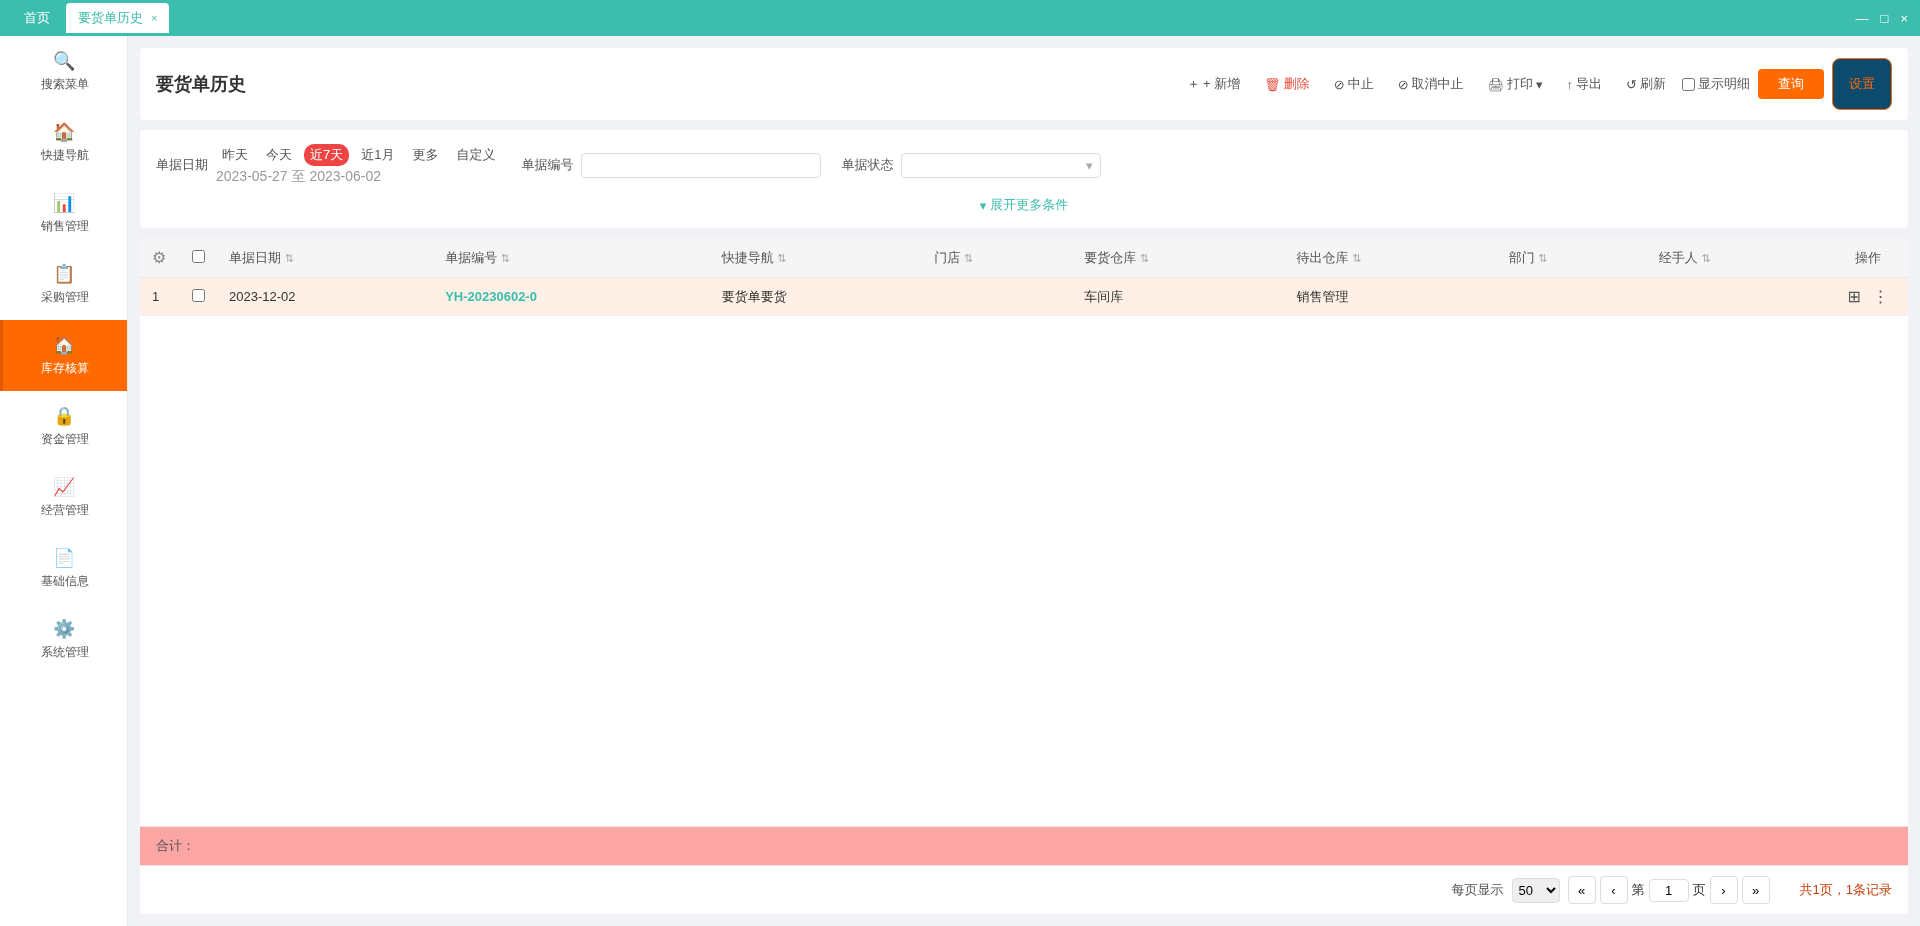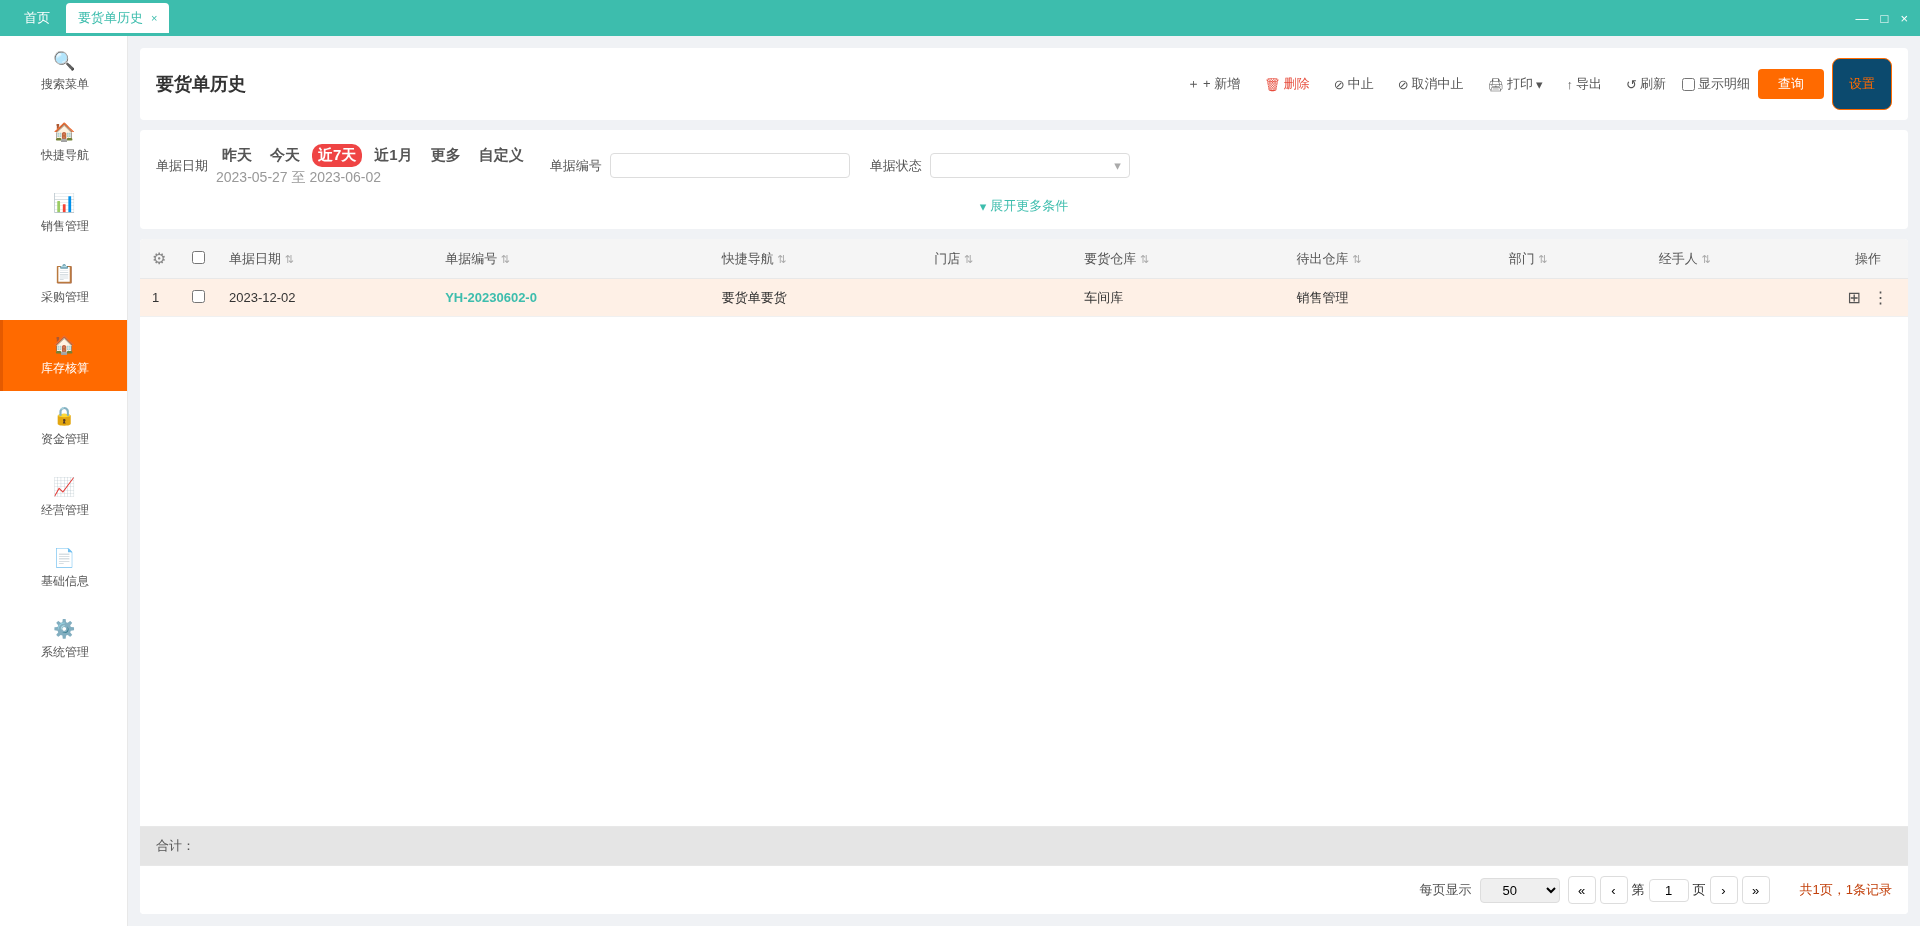--- a/index.html
+++ b/index.html
@@ -36,46 +36,46 @@
     .settings-btn { background: #0c4a6e; color: #ff6a00; border: 1px solid #ff6a00; padding: 16px 16px; border-radius: 8px; cursor: pointer; font-size: 13px; }
     .display-cell-btn { display: flex; align-items: center; gap: 3px; font-size: 13px; cursor: pointer; color: #555; }
     .display-cell-btn input[type=checkbox] { cursor: pointer; }
 
     
     .filter-area { background: #fff; padding: 14px 16px; border-radius: 4px; flex-shrink: 0; }
     .filter-row { display: flex; align-items: center; gap: 20px; flex-wrap: wrap; }
     .filter-item { display: flex; align-items: center; gap: 8px; }
     .filter-label { color: #555; font-size: 13px; white-space: nowrap; }
     .date-shortcuts { display: flex; gap: 6px; align-items: center; }
-    .date-shortcut { font-size: 15px; color: #555; cursor: pointer; padding: 2px 6px; border-radius: 10px; font-weight: bold; }
+    .date-shortcut { font-size: 13px; color: #555; cursor: pointer; padding: 2px 6px; border-radius: 10px; }
     .date-shortcut.active { background: #ef4444; color: #fff; }
     .date-range { color: #999; font-size: 14px; margin-top: 2px; }
     .filter-input { border: 1px solid #ddd; border-radius: 4px; padding: 4px 8px; font-size: 13px; width: 180px; outline: none; }
     .filter-select-wrapper { display: flex; align-items: center; border: 1px solid #ddd; border-radius: 4px; padding: 4px 8px; width: 200px; }
     .expand-more { display: flex; align-items: center; justify-content: center; gap: 4px; color: #3dbdad; cursor: pointer; font-size: 13px; margin-top: 10px; }
 
     
     .table-container { background: #fff; border-radius: 4px; flex: 1; overflow: auto; display: flex; flex-direction: column; }
     .data-table { width: 100%; border-collapse: collapse; }
     .data-table thead tr { background: #f5f5f5; }
     .data-table th { padding: 10px 12px; text-align: left; font-size: 13px; color: #555; font-weight: normal; border-bottom: 1px solid #e8e8e8; white-space: nowrap; }
     .data-table th .sort-icon { color: #aaa; font-size: 11px; }
     .data-table td { padding: 9px 12px; font-size: 13px; color: #333; border-bottom: 1px solid #f0f0f0; white-space: nowrap; }
     .data-table tbody tr.selected { background: #fef0e6; }
     .table-link { color: #3dbdad; cursor: pointer; text-decoration: none; font-weight: bold; }
     .row-action-btn { cursor: pointer; color: #555; font-size: 16px; padding: 2px 4px; }
     .settings-icon-btn { color: #888; cursor: pointer; font-size: 16px; }
 
     
-    .table-footer { padding: 10px 16px; background: #e5e5e5; border-top: 1px solid #e8e8e8; font-size: 13px; color: #555; flex-shrink: 0; }
+    .table-footer { padding: 10px 16px; background: #fca5a5; border-top: 1px solid #e8e8e8; font-size: 13px; color: #555; flex-shrink: 0; }
 
     
     .pagination { background: #fff; padding: 10px 16px; border-top: 1px solid #e8e8e8; display: flex; align-items: center; justify-content: flex-end; gap: 8px; font-size: 13px; flex-shrink: 0; }
     .pagination-label { color: #555; }
-    .pagination-select { border: 1px solid #ddd; border-radius: 4px; padding: 3px 18px; font-size: 13px; }
+    .pagination-select { border: 1px solid #ddd; border-radius: 4px; padding: 3px 2px; font-size: 13px; }
     .pagination-nav { display: flex; align-items: center; gap: 4px; }
     .page-btn { width: 28px; height: 28px; border: 1px solid #ddd; background: #fff; border-radius: 4px; cursor: pointer; display: flex; align-items: center; justify-content: center; font-size: 13px; }
     .page-btn:disabled { color: #ccc; cursor: not-allowed; }
     .page-input { border: 1px solid #ddd; border-radius: 4px; padding: 3px 6px; font-size: 13px; width: 40px; text-align: center; }
     .page-info { color: #c2410c; margin-left: 22px; }
   </style>
 </head>
 <body>
 
 <div class="top-bar">

